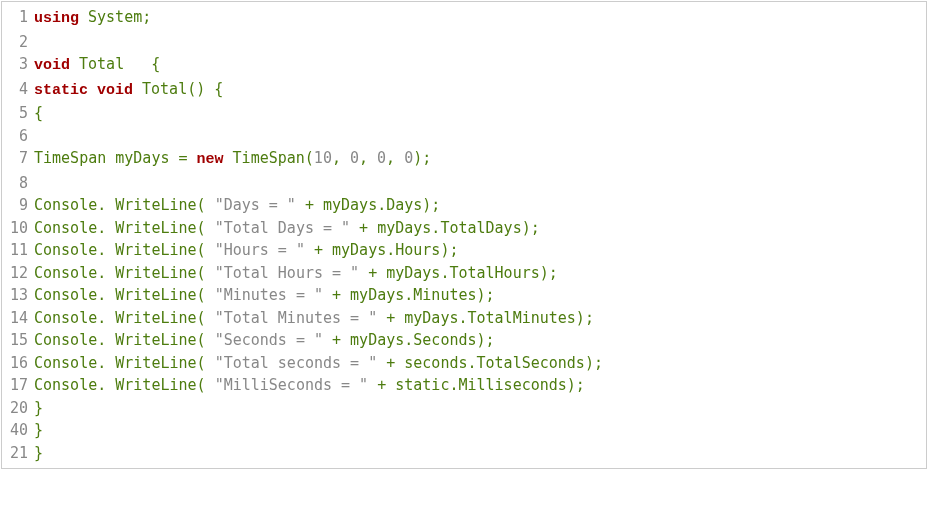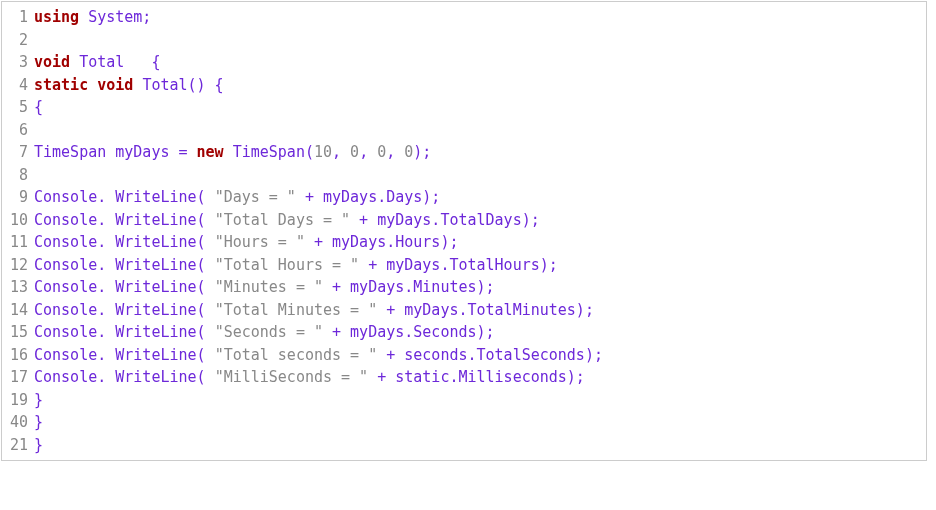--- a/index.html
+++ b/index.html
@@ -26,22 +26,22 @@
     text-align: right;
     color: #888;
     padding-right: 6px;
     flex: 0 0 auto;
     user-select: none;
   }
   .code {
     flex: 1 1 auto;
     color: #222;
   }
-  .kw   { color: #a00000; font-weight: bold; }  
-  .plain{ color: #6d28d9; }
+  .kw   { color: #a00000; font-weight: bold; font-family: Liberation Mono, monospace; }  
+  .plain{ color: #4d7c0f; }
   .str  { color: #888888; }  
   .num  { color: #888888; }  
 </style>
 </head>
 <body>
 
 <div class="code-container" id="code-block">
     <div class="line"><span class="gutter">1</span><span class="code"><span class="kw">using </span><span class="plain">System;</span></span></div>
     <div class="line"><span class="gutter">2</span><span class="code"><span class="plain"></span></span></div>
     <div class="line"><span class="gutter">3</span><span class="code"><span class="kw">void </span><span class="plain">Total   {</span></span></div>
@@ -52,16 +52,16 @@
     <div class="line"><span class="gutter">8</span><span class="code"><span class="plain"></span></span></div>
     <div class="line"><span class="gutter">9</span><span class="code"><span class="plain">Console. WriteLine( </span><span class="str">"Days = "</span><span class="plain"> + myDays.Days);</span></span></div>
     <div class="line"><span class="gutter">10</span><span class="code"><span class="plain">Console. WriteLine( </span><span class="str">"Total Days = "</span><span class="plain"> + myDays.TotalDays);</span></span></div>
     <div class="line"><span class="gutter">11</span><span class="code"><span class="plain">Console. WriteLine( </span><span class="str">"Hours = "</span><span class="plain"> + myDays.Hours);</span></span></div>
     <div class="line"><span class="gutter">12</span><span class="code"><span class="plain">Console. WriteLine( </span><span class="str">"Total Hours = "</span><span class="plain"> + myDays.TotalHours);</span></span></div>
     <div class="line"><span class="gutter">13</span><span class="code"><span class="plain">Console. WriteLine( </span><span class="str">"Minutes = "</span><span class="plain"> + myDays.Minutes);</span></span></div>
     <div class="line"><span class="gutter">14</span><span class="code"><span class="plain">Console. WriteLine( </span><span class="str">"Total Minutes = "</span><span class="plain"> + myDays.TotalMinutes);</span></span></div>
     <div class="line"><span class="gutter">15</span><span class="code"><span class="plain">Console. WriteLine( </span><span class="str">"Seconds = "</span><span class="plain"> + myDays.Seconds);</span></span></div>
     <div class="line"><span class="gutter">16</span><span class="code"><span class="plain">Console. WriteLine( </span><span class="str">"Total seconds = "</span><span class="plain"> + seconds.TotalSeconds);</span></span></div>
     <div class="line"><span class="gutter">17</span><span class="code"><span class="plain">Console. WriteLine( </span><span class="str">"MilliSeconds = "</span><span class="plain"> + static.Milliseconds);</span></span></div>
-    <div class="line"><span class="gutter">19</span><span class="code"><span class="plain">}</span></span></div>
+    <div class="line"><span class="gutter">20</span><span class="code"><span class="plain">}</span></span></div>
     <div class="line"><span class="gutter">40</span><span class="code"><span class="plain">}</span></span></div>
     <div class="line"><span class="gutter">21</span><span class="code"><span class="plain">}</span></span></div>
   </div>
 
 </body></html>

